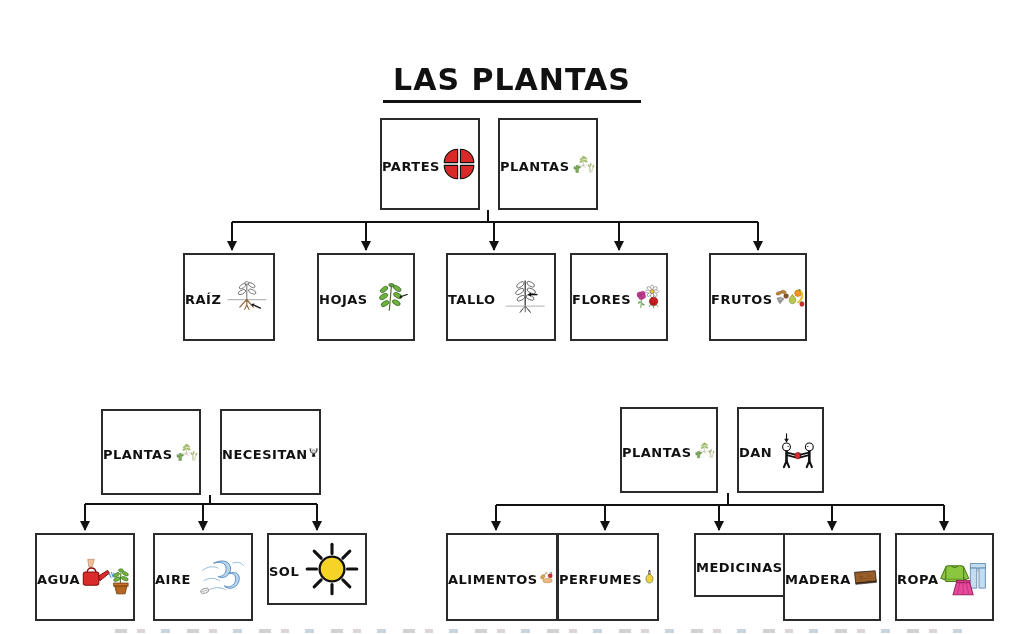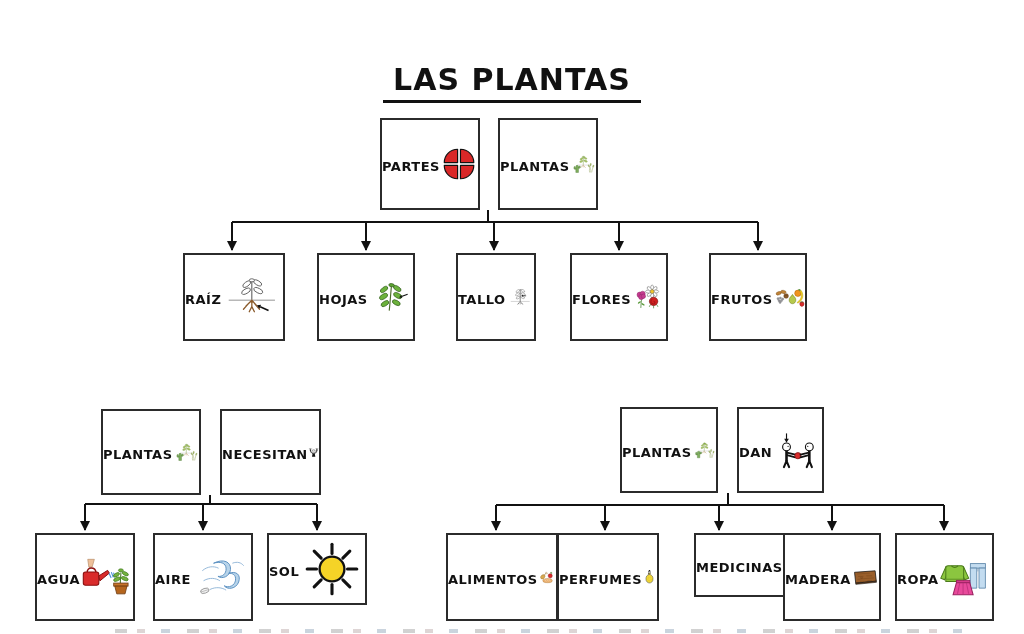--- a/index.html
+++ b/index.html
@@ -98,21 +98,21 @@
         </g>
         <g fill="#a9b873" stroke="#74933c" stroke-width=".8">
           <ellipse cx="78" cy="38" rx="2.5" ry="5" transform="rotate(12 78 38)"></ellipse>
           <ellipse cx="71" cy="43" rx="2.2" ry="4.5" transform="rotate(-25 71 43)"></ellipse>
           <ellipse cx="88" cy="44" rx="2.2" ry="4.5" transform="rotate(20 88 44)"></ellipse>
         </g>
       </svg>
     </div>
   </div>
 
-  <div class="pbox" style="left:183px;top:253px;width:102px;height:88px">
+  <div class="pbox" style="left:183px;top:253px;width:92px;height:88px">
     <div class="lbl">RAÍZ</div>
     <div class="ico">
       <svg width="92" height="58" viewBox="0 0 96 62">
         <path d="M48,4 V36" stroke="#555" stroke-width="1.6"></path>
         <g fill="#fff" stroke="#555" stroke-width="1.3">
           <ellipse cx="40" cy="11" rx="7" ry="3.4" transform="rotate(-35 40 11)"></ellipse>
           <ellipse cx="57" cy="9" rx="7" ry="3.4" transform="rotate(30 57 9)"></ellipse>
           <ellipse cx="39" cy="22" rx="7.5" ry="3.6" transform="rotate(-28 39 22)"></ellipse>
           <ellipse cx="58" cy="21" rx="7.5" ry="3.6" transform="rotate(26 58 21)"></ellipse>
           <ellipse cx="48" cy="5" rx="4" ry="2.4"></ellipse>
@@ -139,21 +139,21 @@
           <ellipse cx="36" cy="45" rx="9" ry="4.8" transform="rotate(-30 36 45)"></ellipse>
           <ellipse cx="60" cy="43" rx="9" ry="4.8" transform="rotate(28 60 43)"></ellipse>
           <ellipse cx="50" cy="6" rx="6" ry="3.4" transform="rotate(8 50 6)" fill="#5da332"></ellipse>
         </g>
         <path d="M84,25 L71,29.9" stroke="#111" stroke-width="2.4"></path>
         <polygon points="66,31.8 69.9,26.6 72.4,33.2" fill="#111"></polygon>
       </svg>
     </div>
   </div>
 
-  <div class="pbox" style="left:456px;top:253px;width:80px;height:88px">
+  <div class="pbox" style="left:446px;top:253px;width:110px;height:88px">
     <div class="lbl">TALLO</div>
     <div class="ico">
       <svg width="92" height="58" viewBox="0 0 96 62">
         <path d="M48,4 V46" stroke="#444" stroke-width="2.2"></path>
         <g fill="#fff" stroke="#555" stroke-width="1.3">
           <ellipse cx="40" cy="11" rx="7" ry="3.4" transform="rotate(-35 40 11)"></ellipse>
           <ellipse cx="57" cy="10" rx="7" ry="3.4" transform="rotate(30 57 10)"></ellipse>
           <ellipse cx="39" cy="22" rx="7.5" ry="3.6" transform="rotate(-30 39 22)"></ellipse>
           <ellipse cx="58" cy="21" rx="7.5" ry="3.6" transform="rotate(26 58 21)"></ellipse>
           <ellipse cx="41" cy="33" rx="7" ry="3.4" transform="rotate(-28 41 33)"></ellipse>

